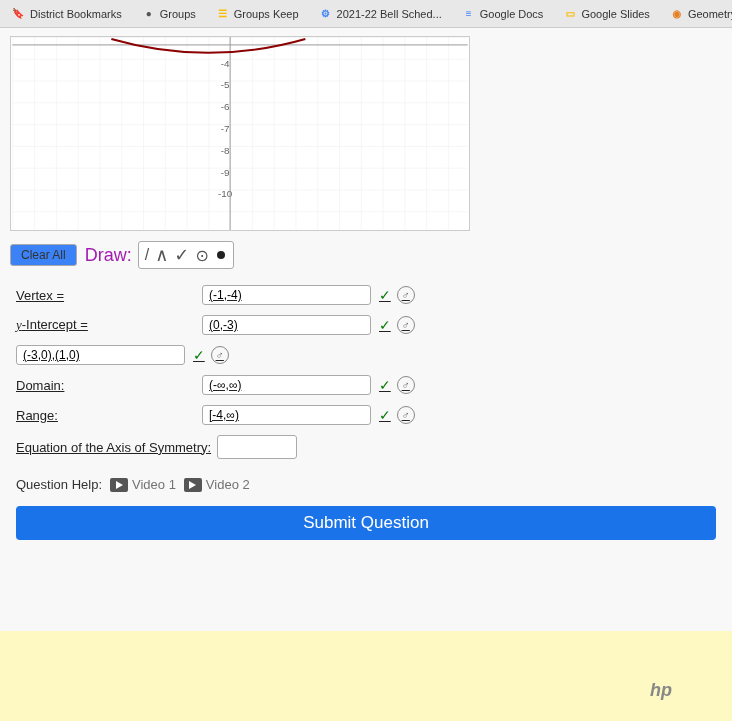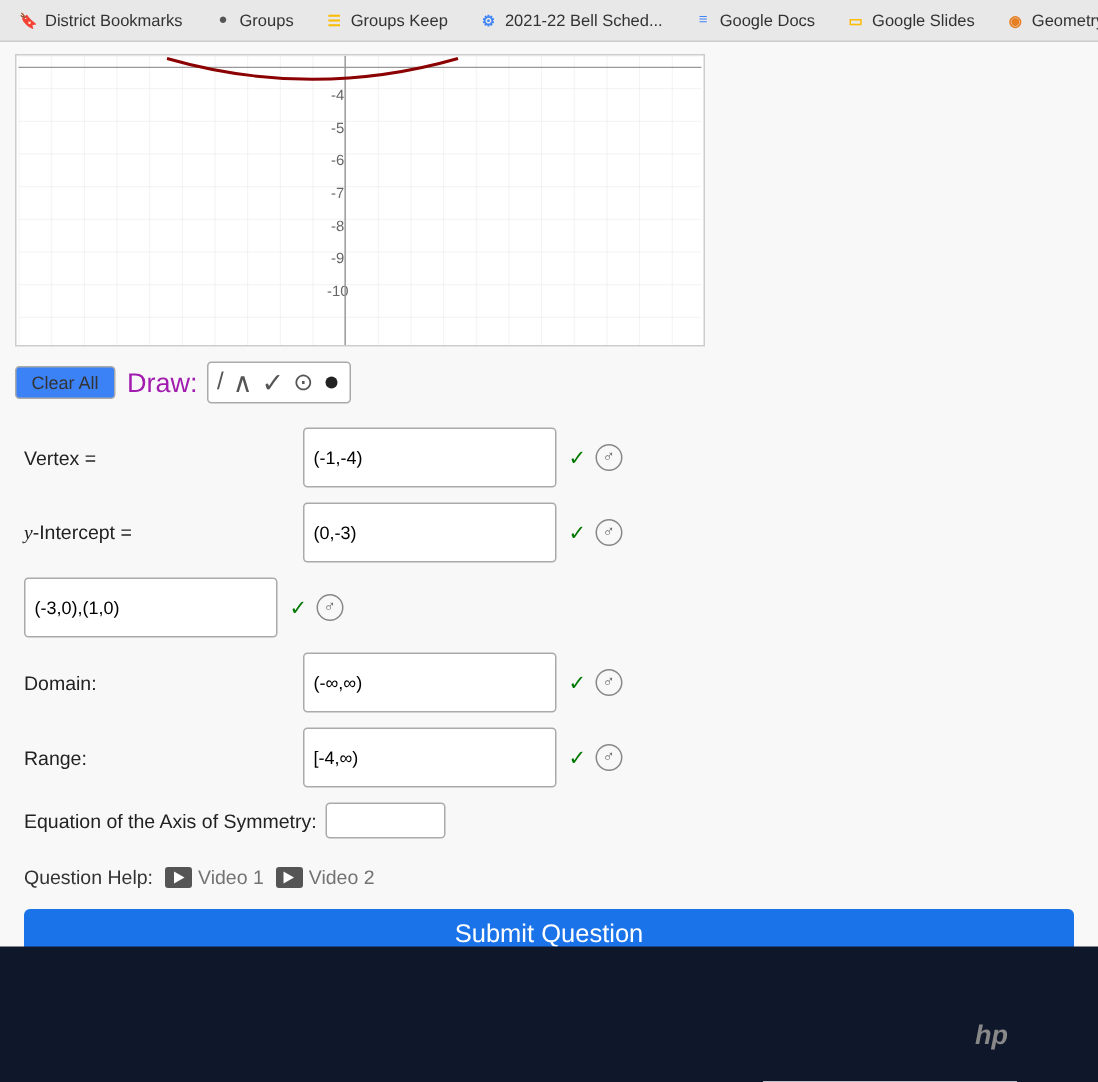--- a/index.html
+++ b/index.html
@@ -134,33 +134,34 @@
       display: flex;
       flex-direction: column;
       gap: 10px;
     }
     .answer-row {
       display: flex;
       align-items: center;
       gap: 6px;
       font-size: 13px;
       color: #222;
+      text-decoration: underline;
     }
     .answer-label {
       min-width: 180px;
       font-size: 13px;
     }
     .answer-input {
       border: 1px solid #aaa;
       border-radius: 3px;
       padding: 6px 6px;
       font-size: 12px;
       background: white;
       min-width: 90px;
-      height: 40px;
+      height: 20px;
     }
     .answer-input.wide {
       min-width: 160px;
     }
     .check-mark {
       color: #007700;
       font-size: 14px;
       margin-left: 2px;
     }
     .male-icon {
@@ -236,21 +237,21 @@
       cursor: pointer;
       font-weight: 500;
     }
 
     
     .bottom-bar {
       position: absolute;
       bottom: 0;
       width: 100%;
       height: 90px;
-      background: #0f172a;
+      background: #fef9c3;
     }
     .hp-logo {
       position: absolute;
       bottom: 20px;
       right: 60px;
       color: #888;
       font-size: 18px;
       font-weight: bold;
       font-style: italic;
     }

